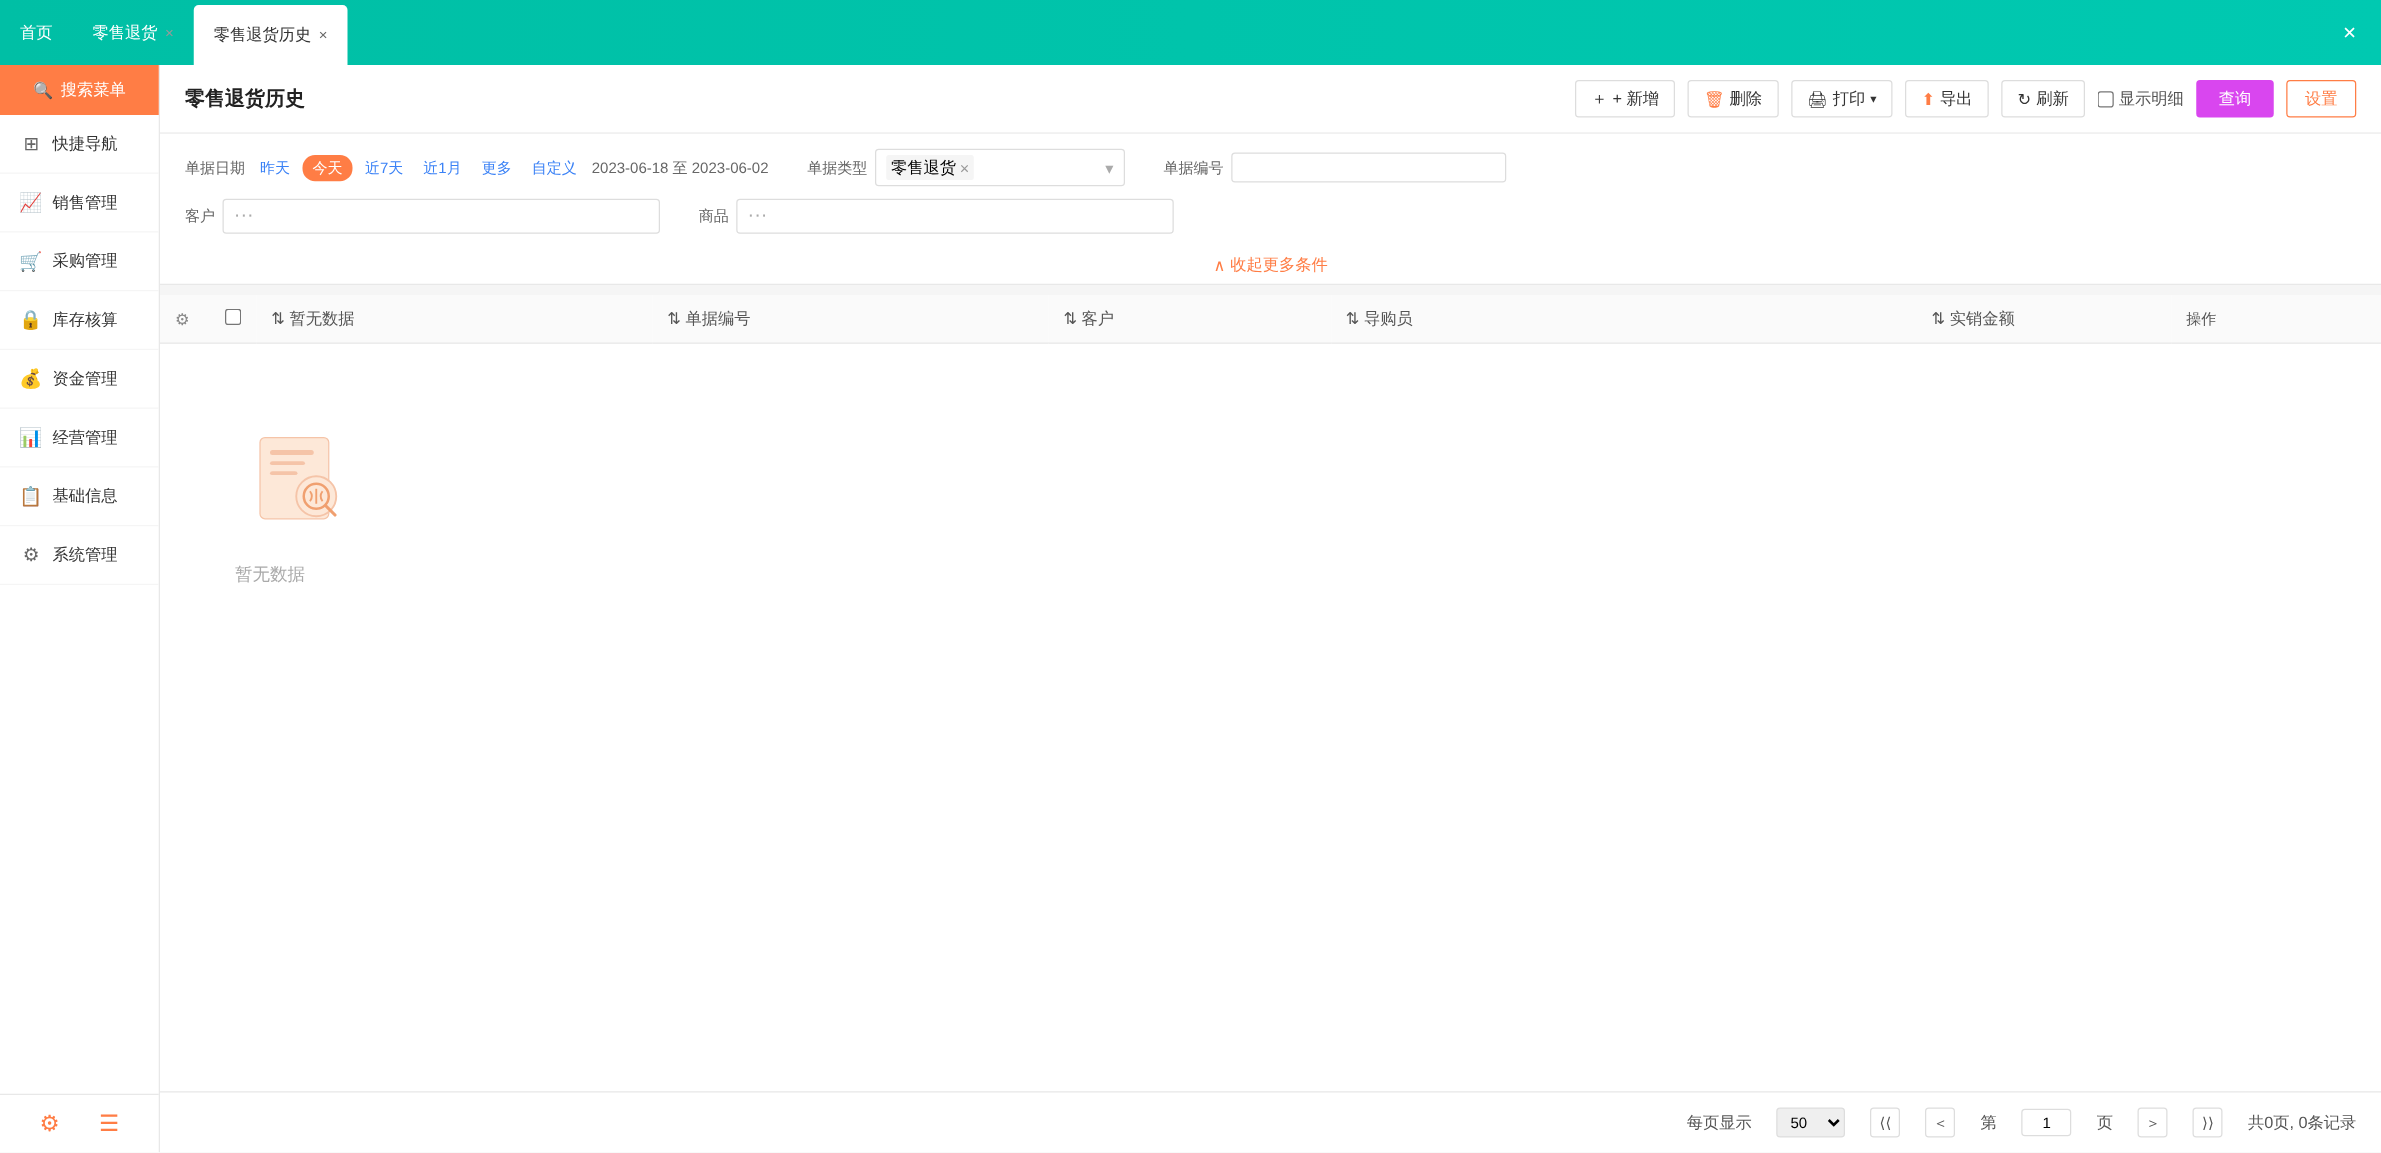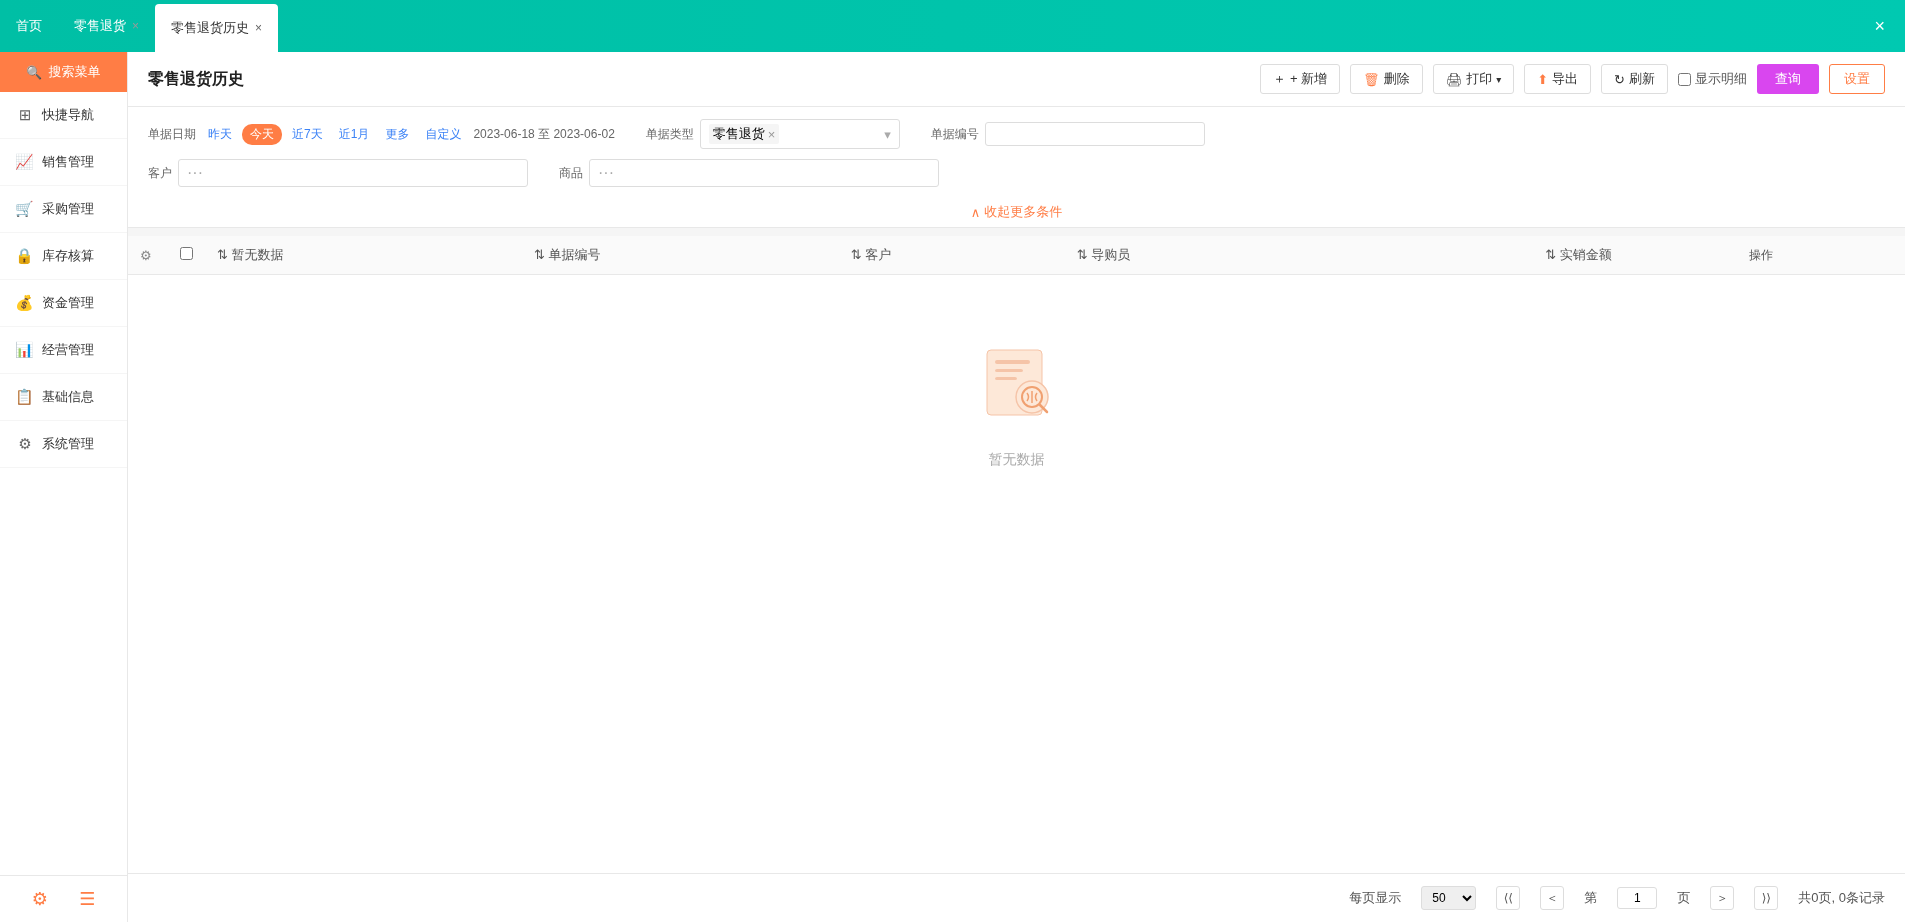--- a/index.html
+++ b/index.html
@@ -304,21 +304,21 @@
     }
     thead th.sortable {
       cursor: pointer;
     }
 
     
     .empty-state {
       flex: 1;
       display: flex;
       flex-direction: column;
-      align-items: center;
+      align-items: flex-start;
       justify-content: center;
       padding: 60px;
     }
     .empty-icon {
       width: 100px;
       height: 100px;
       margin-bottom: 16px;
     }
     .empty-text {
       color: #aaa;

